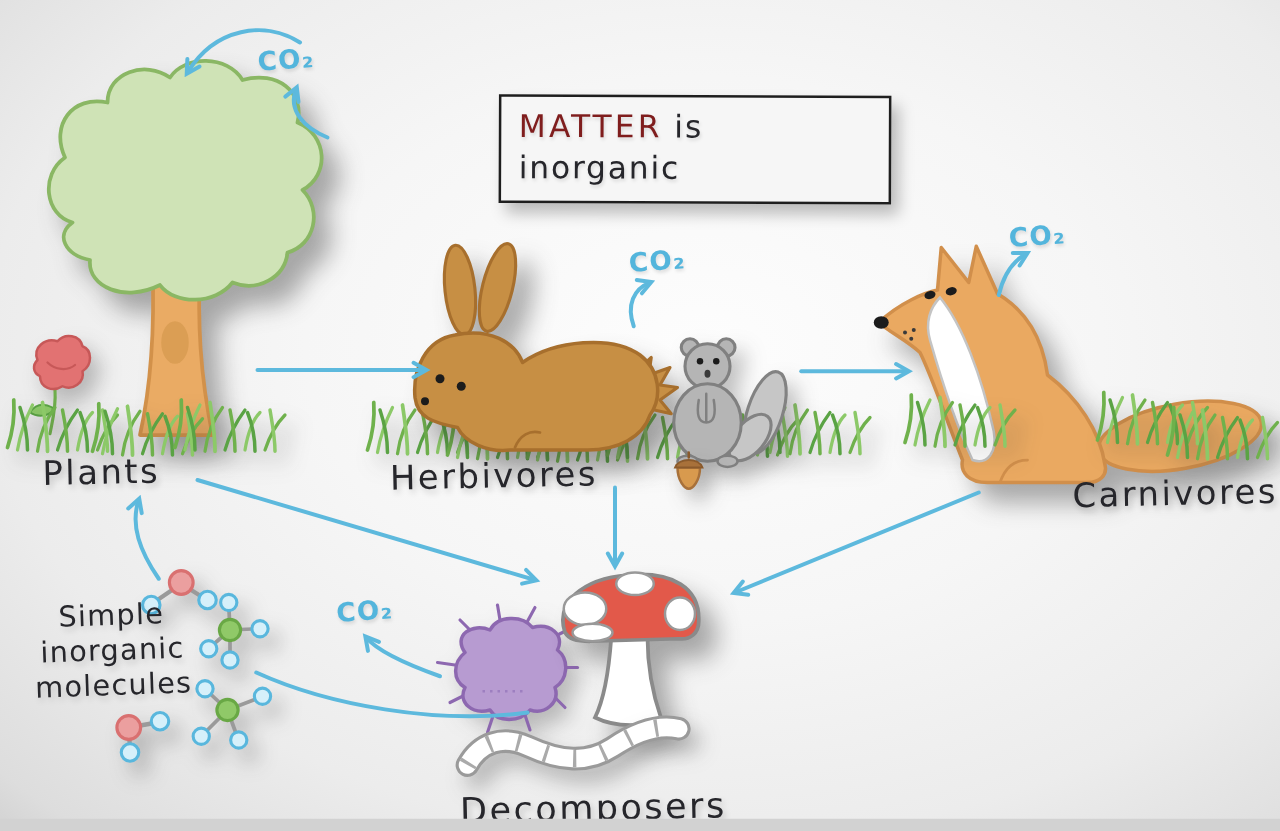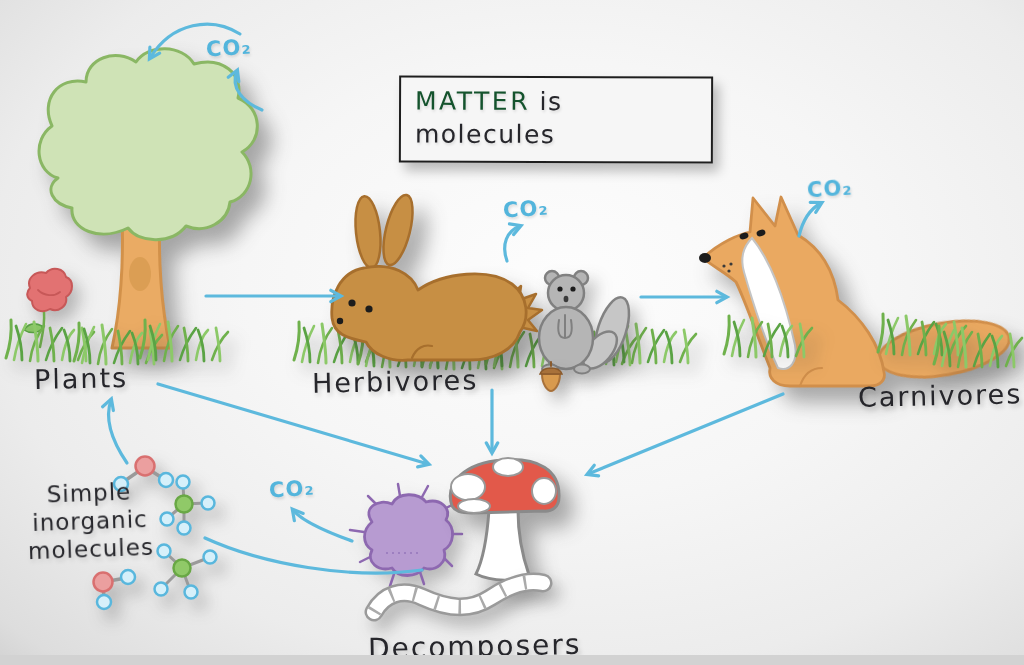--- a/index.html
+++ b/index.html
@@ -28,21 +28,21 @@
     color:#26262b; font-size:23px; letter-spacing:1px; line-height:1.22;
     transform:rotate(-2deg); text-shadow:2px 3px 5px rgba(0,0,0,.15);
   }
   #title-box{
     position:absolute; left:399px; top:76px; width:282px; padding:8px 14px 10px 14px;
     background:#f6f6f6; border:2.5px solid #1e1e1e;
     box-shadow:6px 8px 12px rgba(0,0,0,.25);
     font-size:25px; letter-spacing:1.5px; color:#26262b; line-height:1.3;
     transform:rotate(0.2deg); text-shadow:1px 2px 3px rgba(0,0,0,.12);
   }
-  #title-box .hl{color:#14532d; letter-spacing:2.5px;}
+  #title-box .hl{color:#7f1d1d; letter-spacing:2.5px;}
 </style>
 </head>
 <body>
 
 <div id="canvas">
 
   <svg width="1024" height="665" viewBox="0 0 1024 665">
     <defs>
       <marker id="ah" viewBox="0 0 14 14" refX="10" refY="7" markerWidth="16" markerHeight="16" orient="auto" markerUnits="userSpaceOnUse">
         <path d="M2,2 L11,7 L2,12" fill="none" stroke="#5db9dd" stroke-width="2.8" stroke-linecap="round"></path>
@@ -229,21 +229,21 @@
       <path marker-end="url(#ah)" d="M158,384 L428,464"></path>
       <path marker-end="url(#ah)" d="M492,390 L492,452"></path>
       <path marker-end="url(#ah)" d="M783,394 L588,474"></path>
       <path marker-end="url(#ah)" d="M352,541 C324,531 302,521 293,510"></path>
       <path d="M422,570 C350,580 262,564 205,538"></path>
       <path marker-end="url(#ah)" d="M127,463 C112,441 104,420 111,400"></path>
     </g>
   </svg>
 
   <div id="title-box">
-    <span class="hl">MATTER</span><span> is molecules</span><br>
+    <span class="hl">MATTER</span><span> is inorganic</span><br>
   </div>
 
   <div class="co2" style="left:206px;top:36px;">CO₂</div>
   <div class="co2" style="left:503px;top:197px;">CO₂</div>
   <div class="co2" style="left:807px;top:177px;">CO₂</div>
   <div class="co2" style="left:269px;top:477px;">CO₂</div>
 
   <div class="label" style="left:34px;top:363px;">Plants</div>
   <div class="label" style="left:312px;top:366px;">Herbivores</div>
   <div class="label" style="left:858px;top:380px;">Carnivores</div>

